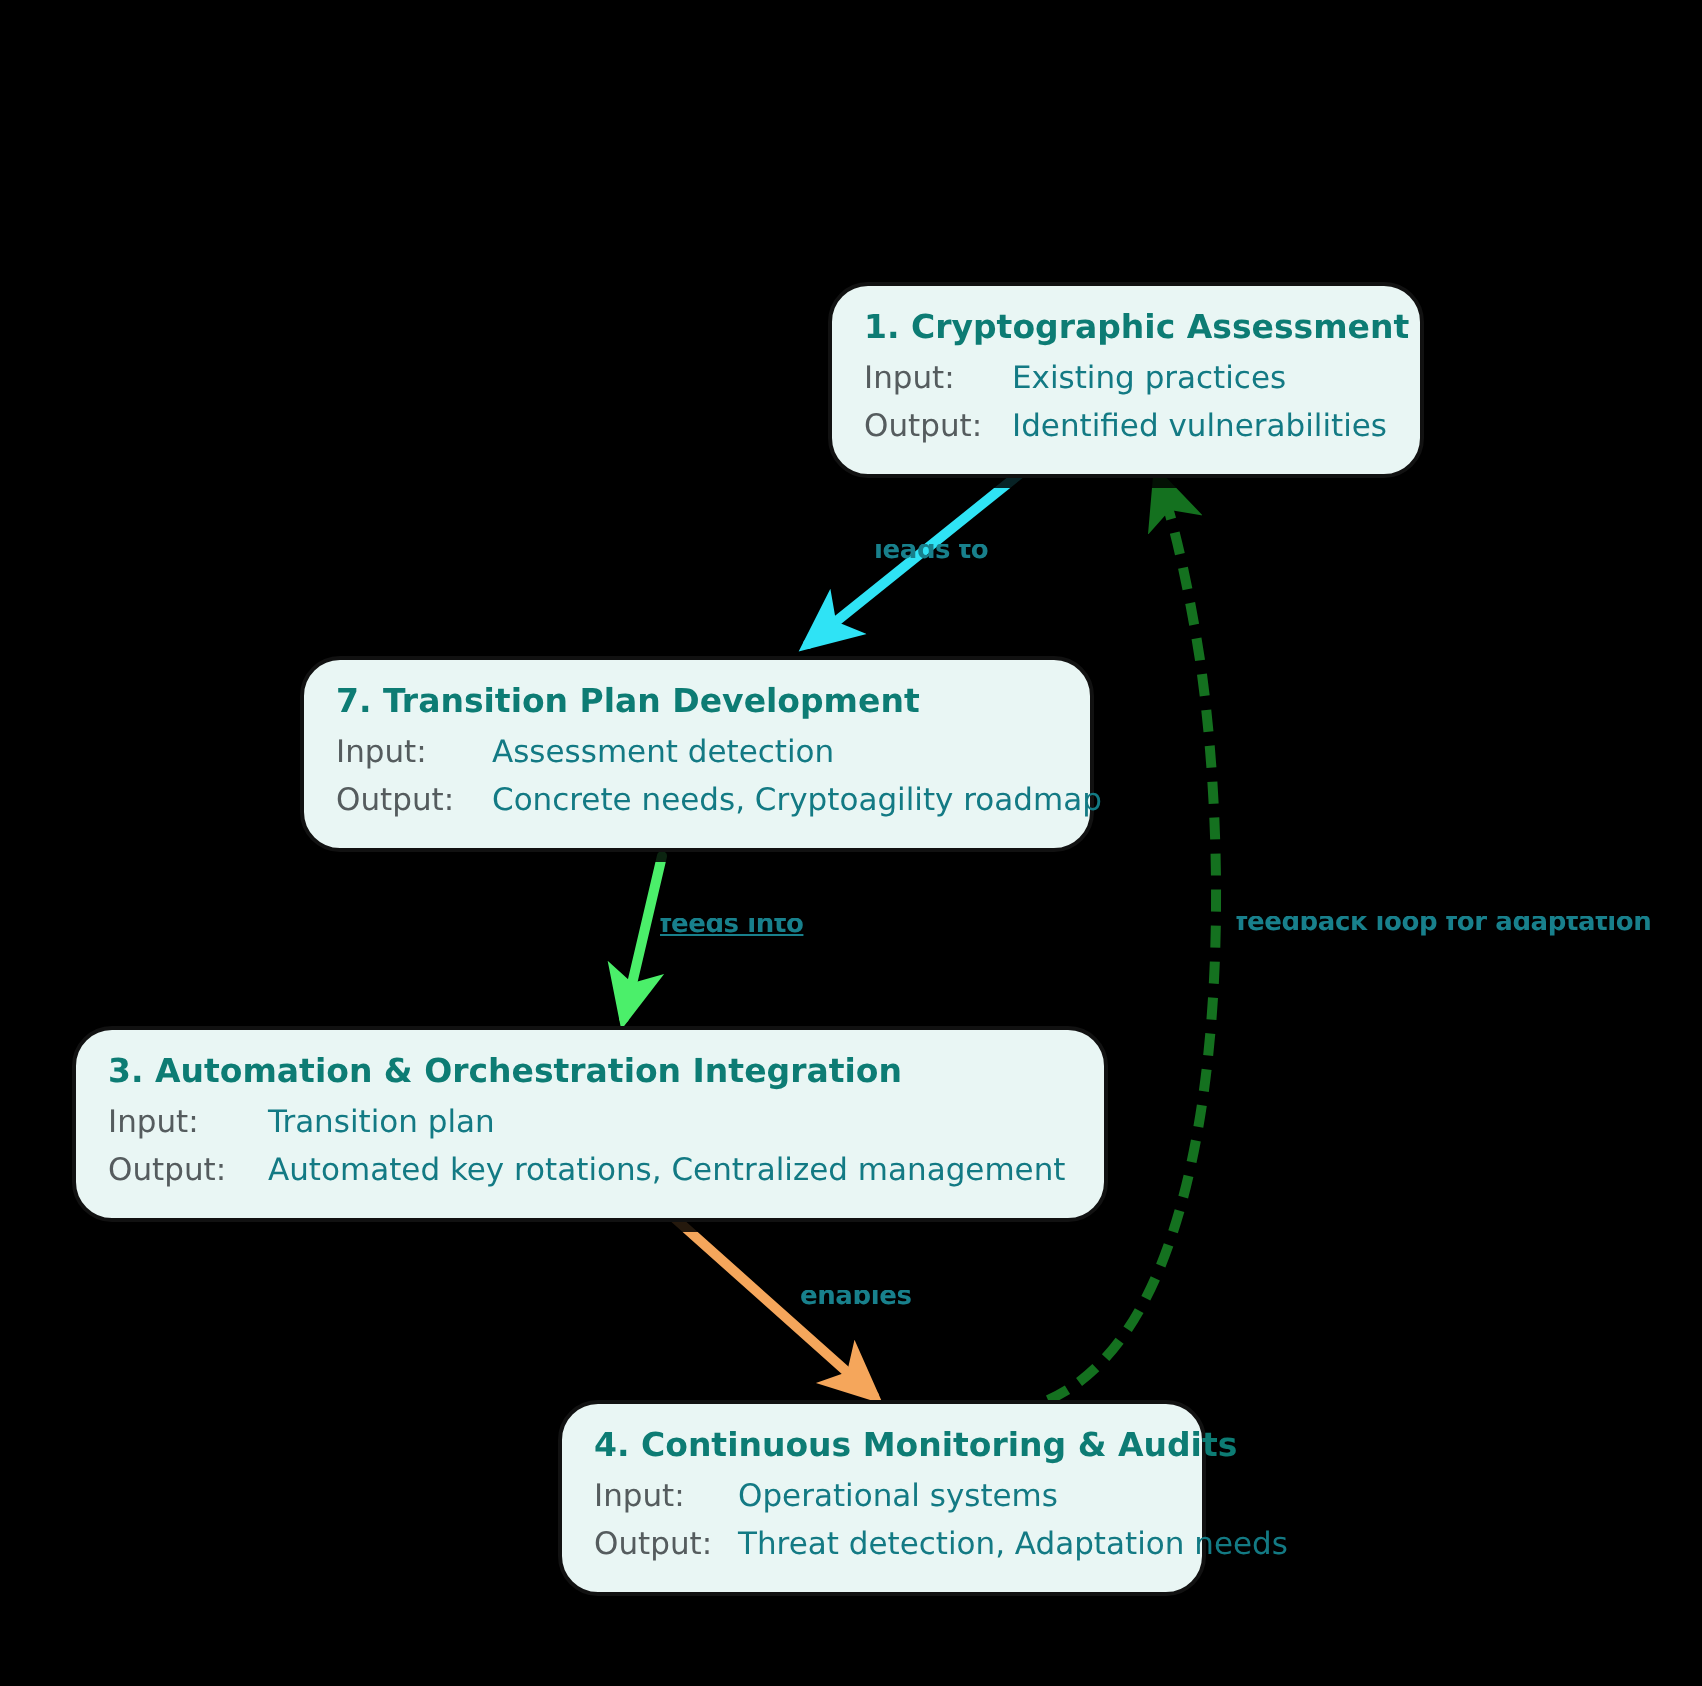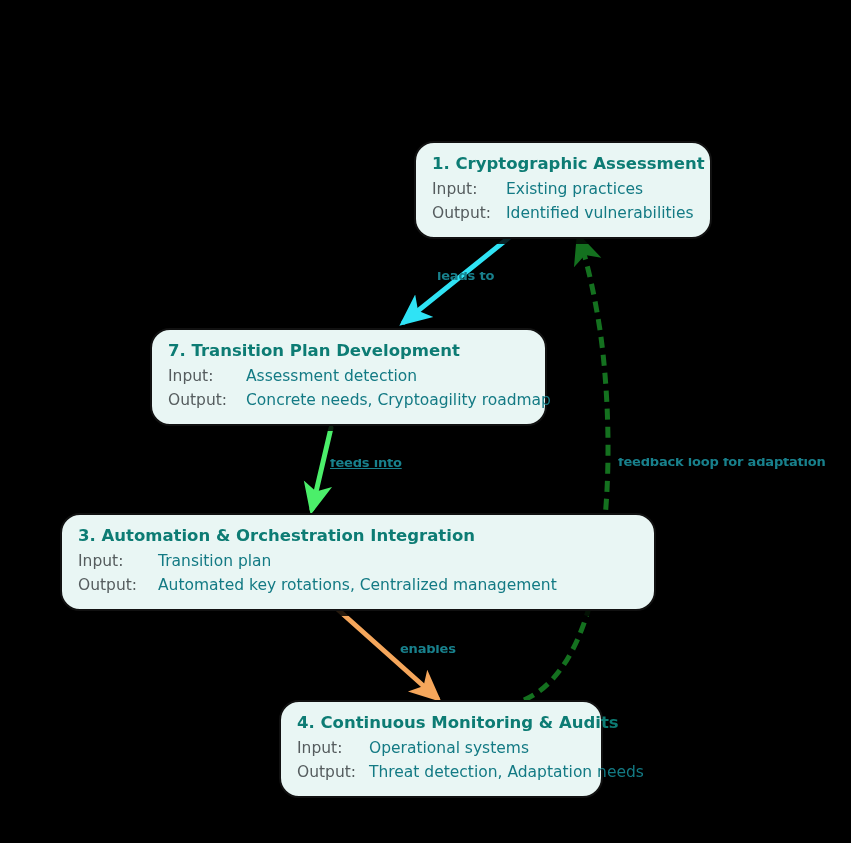--- a/index.html
+++ b/index.html
@@ -134,21 +134,21 @@
     <div class="io-row">
       <span class="io-key">Input:</span>
       <span class="io-val">Assessment detection</span>
     </div>
     <div class="io-row">
       <span class="io-key">Output:</span>
       <span class="io-val">Concrete needs, Cryptoagility roadmap</span>
     </div>
   </div>
 
-  <div class="node node3" style="left:60px; top:513px; width:596px;">
+  <div class="node node3" style="left:36px; top:513px; width:518px;">
     <div class="node-title">3. Automation &amp; Orchestration Integration</div>
     <div class="io-row">
       <span class="io-key">Input:</span>
       <span class="io-val">Transition plan</span>
     </div>
     <div class="io-row">
       <span class="io-key">Output:</span>
       <span class="io-val">Automated key rotations, Centralized management</span>
     </div>
   </div>

